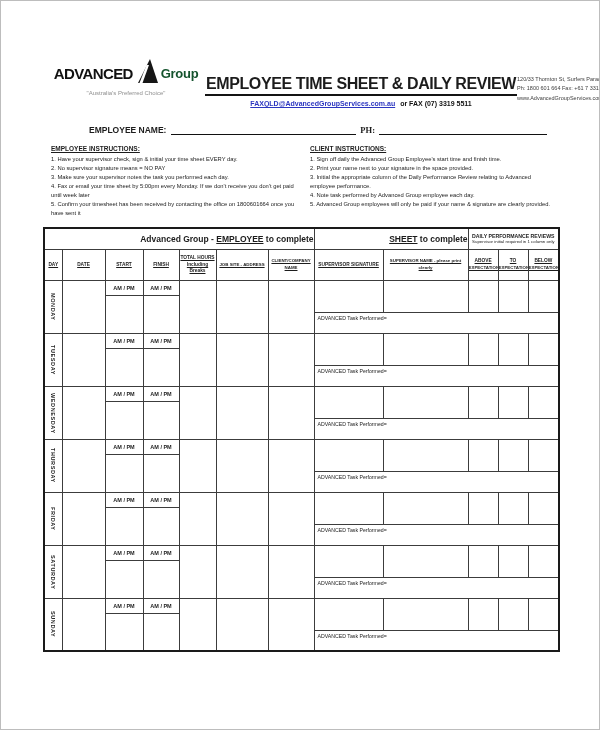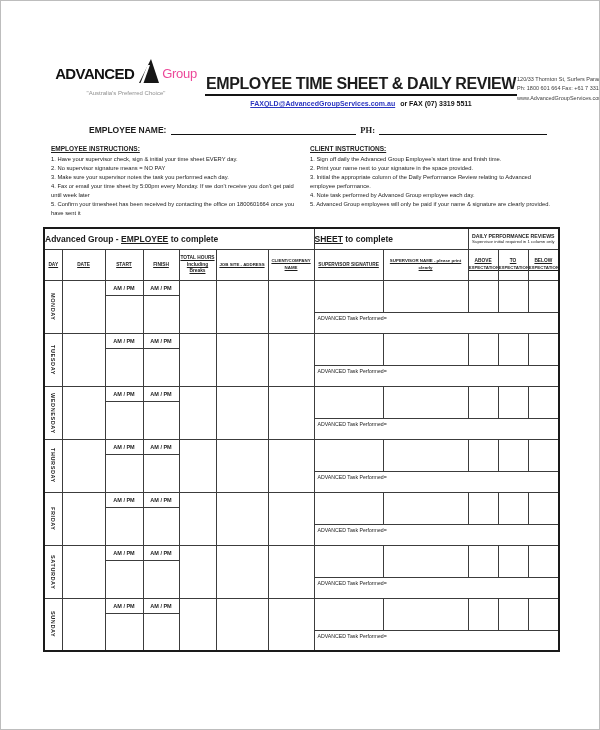--- a/index.html
+++ b/index.html
@@ -4,21 +4,21 @@
 <style>
   html,body{margin:0;padding:0;background:#fff;}
   .page{width:600px;height:730px;box-sizing:border-box;background:#fff;
         border:1px solid #bdbdbd;position:relative;overflow:hidden;
         font-family:"Liberation Sans",sans-serif;color:#1c1c1c;}
   
   .header{display:flex;align-items:flex-start;padding:58px 40px 0 46px;}
   .logo-block{width:158px;flex:0 0 auto;}
   .brand-row{display:flex;align-items:center;justify-content:center;gap:3px;text-align:right;}
   .brand-advanced{font-size:15px;font-weight:800;letter-spacing:-0.6px;color:#111;}
-  .brand-group{font-size:13px;font-weight:400;letter-spacing:-0.3px;color:#ec4899;}
+  .brand-group{font-size:13px;font-weight:700;letter-spacing:-0.3px;color:#14532d;}
   .tagline{font-size:6px;color:#8f8f8f;margin-top:3px;text-align:center;}
   .title-block{flex:1 1 auto;text-align:center;padding-top:4px;margin-top:12px;}
   .page-title{display:inline-block;font-size:16px;font-weight:800;letter-spacing:-0.4px;
               border-bottom:2.5px solid #141414;padding:0 1px 1px;white-space:nowrap;}
   .fax-line{font-size:7px;font-weight:700;margin-top:4px;white-space:nowrap;}
   .fax-email{color:#2b35c0;text-decoration:underline;}
   .fax-rest{color:#111;margin-left:3px;}
   .address-block{width:138px;flex:0 0 auto;font-size:5.5px;color:#3d3d3d;
                  line-height:1.7;padding-top:16px;}
   
@@ -30,21 +30,21 @@
   .ph-label{margin-left:2px;font-family:Liberation Serif, serif;}
   
   .instructions{display:flex;margin:10px 44px 0 50px;gap:14px;}
   .instr-col{flex:1 1 50%;}
   .instr-title{font-size:6.5px;font-weight:700;text-decoration:underline;margin-bottom:3px;}
   .instr-line{font-size:5.8px;line-height:1.55;color:#222;}
   
   table.sheet{border-collapse:collapse;table-layout:fixed;width:515px;
               margin:9px 0 0 42px;border:2px solid #1a1a1a;}
   table.sheet td{border:1px solid #3c3c3c;padding:0;overflow:hidden;}
-  .band-cell{height:20px;text-align:left;font-size:8.5px;font-weight:700;vertical-align:middle;}
+  .band-cell{height:20px;text-align:right;font-size:8.5px;font-weight:700;vertical-align:middle;}
   .band-underline{text-decoration:underline;}
   .dpr-cell{text-align:center;vertical-align:middle;}
   .dpr-title{font-size:5.2px;font-weight:700;line-height:1.2;}
   .dpr-sub{font-size:4.4px;font-weight:400;line-height:1.2;}
   .colhead td{height:30px;text-align:center;vertical-align:middle;
               font-size:4.8px;font-weight:700;line-height:1.35;}
   .colhead .u{text-decoration:underline;}
   .small-head{font-size:4.4px;}
   tr.rowA{height:15px;}
   tr.rowB{height:17px;}

